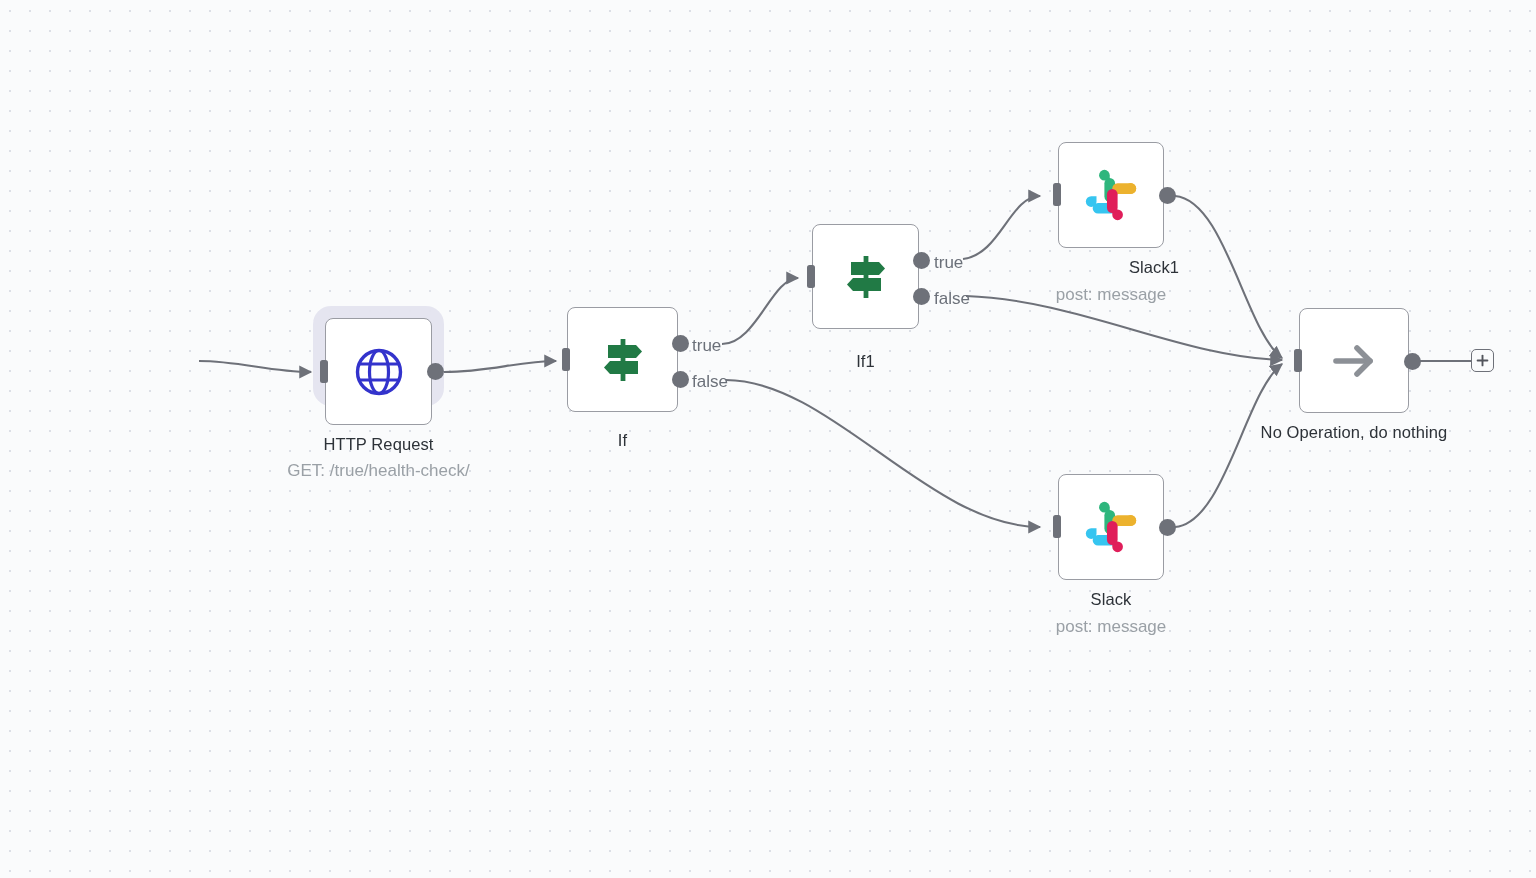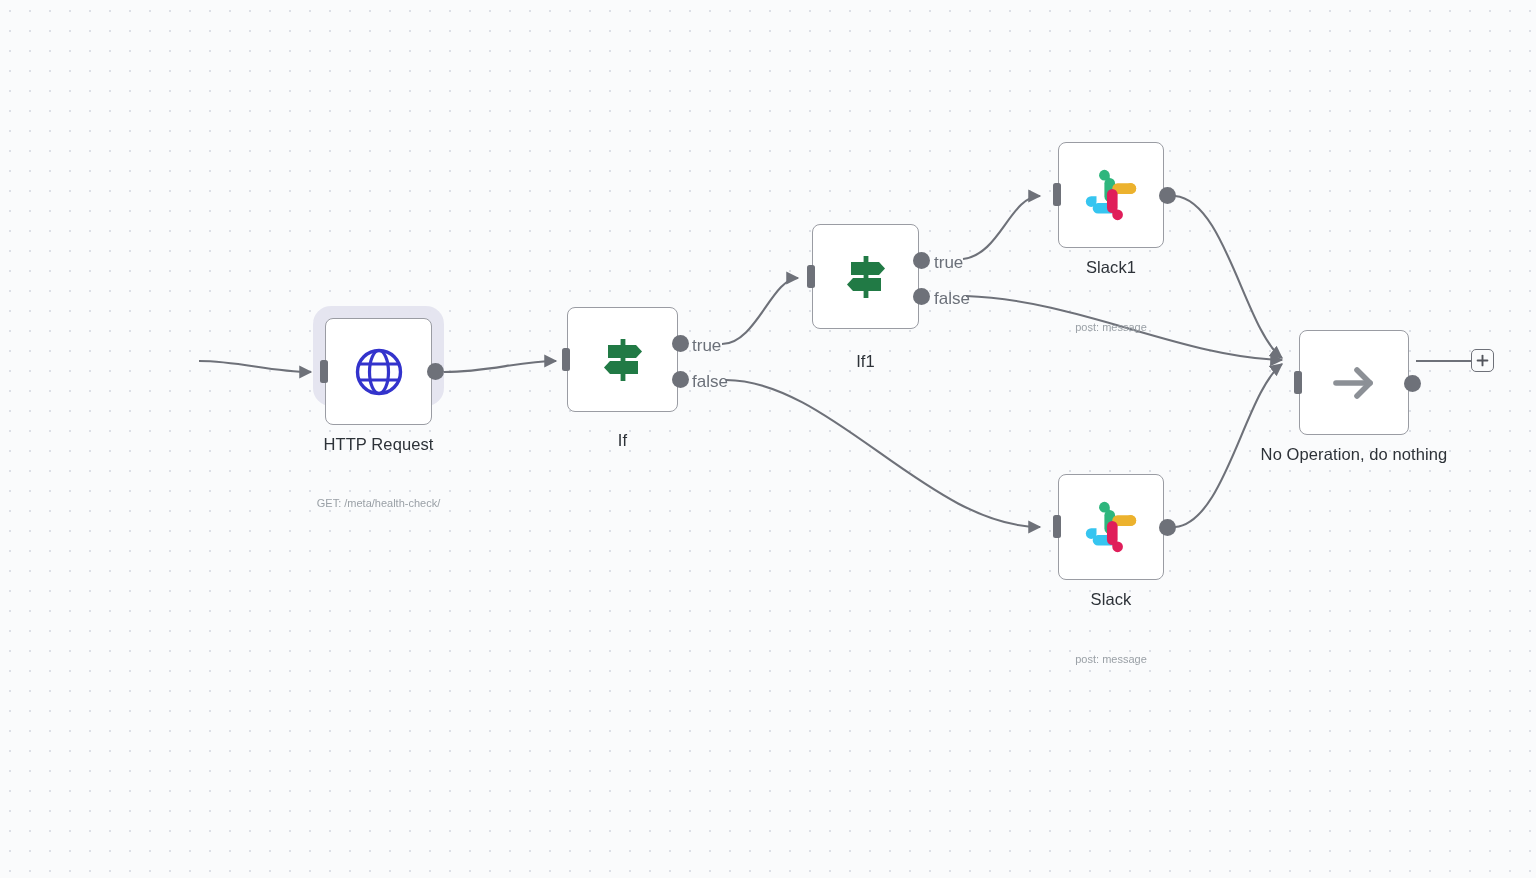--- a/index.html
+++ b/index.html
@@ -75,24 +75,23 @@
     color: #2d3238;
     text-align: center;
     letter-spacing: 0.1px;
   }
 
   .node-sublabel {
     position: absolute;
     left: 50%;
     transform: translateX(-50%);
     white-space: nowrap;
-    font-size: 11px;
+    font-size: 17px;
     color: #9aa0a6;
     text-align: center;
-    margin-top: 36px;
   }
 
   
   .port-out {
     position: absolute;
     width: 17px;
     height: 17px;
     border-radius: 50%;
     background: #6e7179;
   }
@@ -187,21 +186,21 @@
           <line x1="4.2" y1="33" x2="45.8" y2="33" stroke="#3333cc" stroke-width="3.2"></line>
         </svg>
       </span>
     </div>
 
     <span class="port-in" style="left:-5px; top:42px;"></span>
 
     <span class="port-out" style="left:102px; top:45px;"></span>
 
     <div class="node-label" style="top:117px;">HTTP Request</div>
-    <div class="node-sublabel" style="top:143px;">GET: /meta/health-check/</div>
+    <div class="node-sublabel" style="top:143px;">GET: /true/health-check/</div>
   </div>
 
   <div class="node" style="left:567px; top:307px; width:111px; height:105px;">
 
     <div class="node-box" style="width:111px; height:105px;">
       <span class="icon-wrap">
         <svg width="52" height="52" viewBox="0 0 52 52">
           <rect x="23.6" y="5" width="4.8" height="42" fill="#217a45"></rect>
           <path d="M11 11 L39 11 L45 17.5 L39 24 L11 24 Z" fill="#217a45"></path>
           <path d="M41 27 L13 27 L7 33.5 L13 40 L41 40 Z" fill="#217a45"></path>
@@ -260,21 +259,21 @@
 
           <path d="M76.5 95A12.5 12.5 0 1 1 64 107.5V95z" fill="#e01e5a"></path>
           <path d="M76.5 88.5a12.5 12.5 0 0 1-25 0V57.3a12.5 12.5 0 1 1 25 0z" fill="#e01e5a" transform="rotate(180 64 74)"></path>
         </svg>
       </span>
     </div>
 
     <span class="port-in" style="left:-5px; top:41px;"></span>
     <span class="port-out" style="left:101px; top:45px;"></span>
 
-    <div class="node-label" style="top:116px;">Slack1</div>
+    <div class="node-label" style="top:116px;margin-left:43px;">Slack1</div>
     <div class="node-sublabel" style="top:143px;">post: message</div>
   </div>
 
   <div class="node" style="left:1058px; top:474px; width:106px; height:122px;">
 
     <div class="node-box" style="width:106px; height:106px;">
       <span class="icon-wrap">
         <svg width="52" height="52" viewBox="0 0 122 122">
           <path d="M27 76.5a12.5 12.5 0 1 1-12.5-12.5H27z" fill="#36c5f0"></path>
           <path d="M33.5 76.5a12.5 12.5 0 0 1 25 0v31.2a12.5 12.5 0 0 1-25 0z" fill="#36c5f0" transform="rotate(-90 46 92)"></path>
@@ -288,21 +287,21 @@
       </span>
     </div>
 
     <span class="port-in" style="left:-5px; top:41px;"></span>
     <span class="port-out" style="left:101px; top:45px;"></span>
 
     <div class="node-label" style="top:116px;">Slack</div>
     <div class="node-sublabel" style="top:143px;">post: message</div>
   </div>
 
-  <div class="node" style="left:1299px; top:308px; width:110px; height:105px;margin-top:22px;">
+  <div class="node" style="left:1299px; top:308px; width:110px; height:105px;">
 
     <div class="node-box" style="width:110px; height:105px;">
       <span class="icon-wrap">
         <svg width="52" height="52" viewBox="0 0 52 52">
           <line x1="8" y1="26" x2="42" y2="26" stroke="#8c9096" stroke-width="5.6" stroke-linecap="round"></line>
           <path d="M29 13 L42 26 L29 39" fill="none" stroke="#8c9096" stroke-width="5.6" stroke-linecap="round" stroke-linejoin="round"></path>
         </svg>
       </span>
     </div>
 

